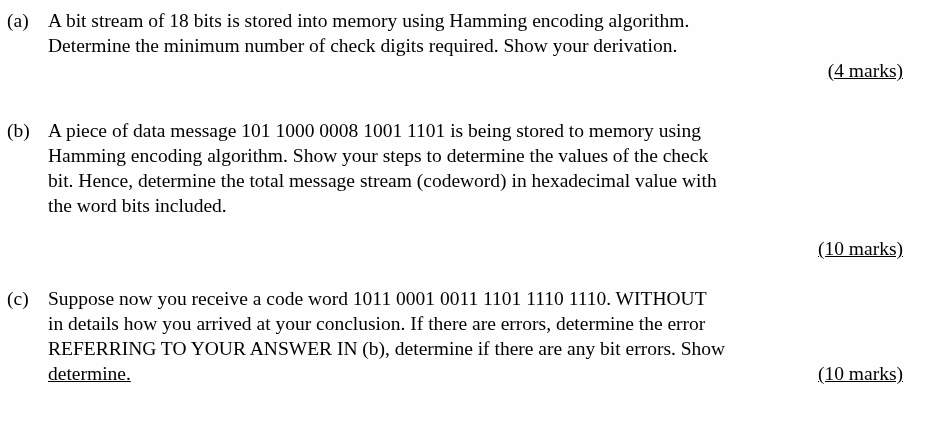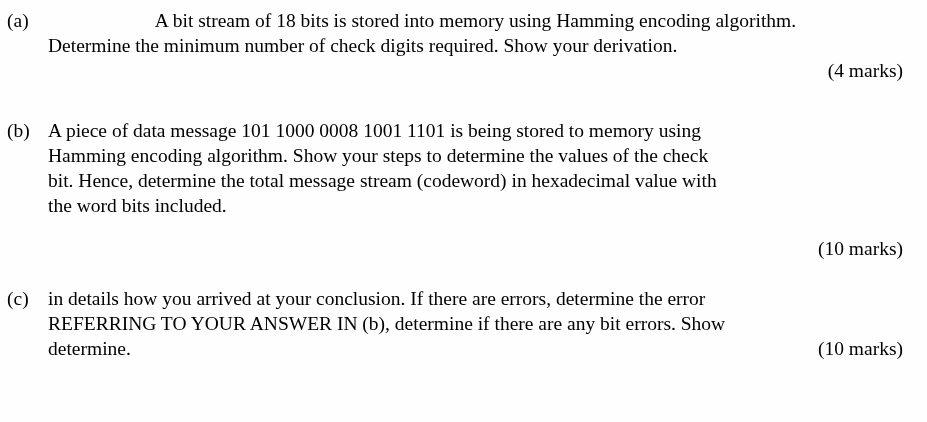--- a/index.html
+++ b/index.html
@@ -43,34 +43,35 @@
     text-align: justify;
     text-justify: inter-word;
   }
   .q-body .line {
     display: block;
     white-space: nowrap;
   }
   
   .q-body .line.just {
     display: flex;
-    justify-content: center;
+    justify-content: flex-start;
     white-space: nowrap;
   }
   .q-body .line.just > span {
     display: inline-block;
   }
   .marks-row {
     margin-left: 48px;
     margin-right: 24px;
     font-size: 19.5px;
     line-height: 25px;
     display: flex;
     justify-content: space-between;
     white-space: nowrap;
+    text-decoration: underline;
   }
   .marks-row.right-only {
     justify-content: flex-end;
   }
   .marks {
     white-space: nowrap;
   }
   
   #q-a { top: 8px; }
   #q-b { top: 118px; }
@@ -103,20 +104,21 @@
       <span class="line">the word bits included.</span>
     </div>
     <div class="marks-row right-only" style="margin-top:18px;">
       <span class="marks">(10 marks)</span>
     </div>
   </div>
 
   <div class="question" id="q-c">
     <div class="q-label">(c)</div>
     <div class="q-body">
+      <span class="line">Suppose now you receive a code word 1011 0001 0011 1101 1110 1110. WITHOUT</span>
       <span class="line">in details how you arrived at your conclusion.  If there are errors, determine the error</span>
       <span class="line">REFERRING TO YOUR ANSWER IN (b), determine if there are any bit errors.  Show</span>
     </div>
     <div class="marks-row">
       <span>determine.</span>
       <span class="marks">(10 marks)</span>
     </div>
   </div>
 
 </div>

